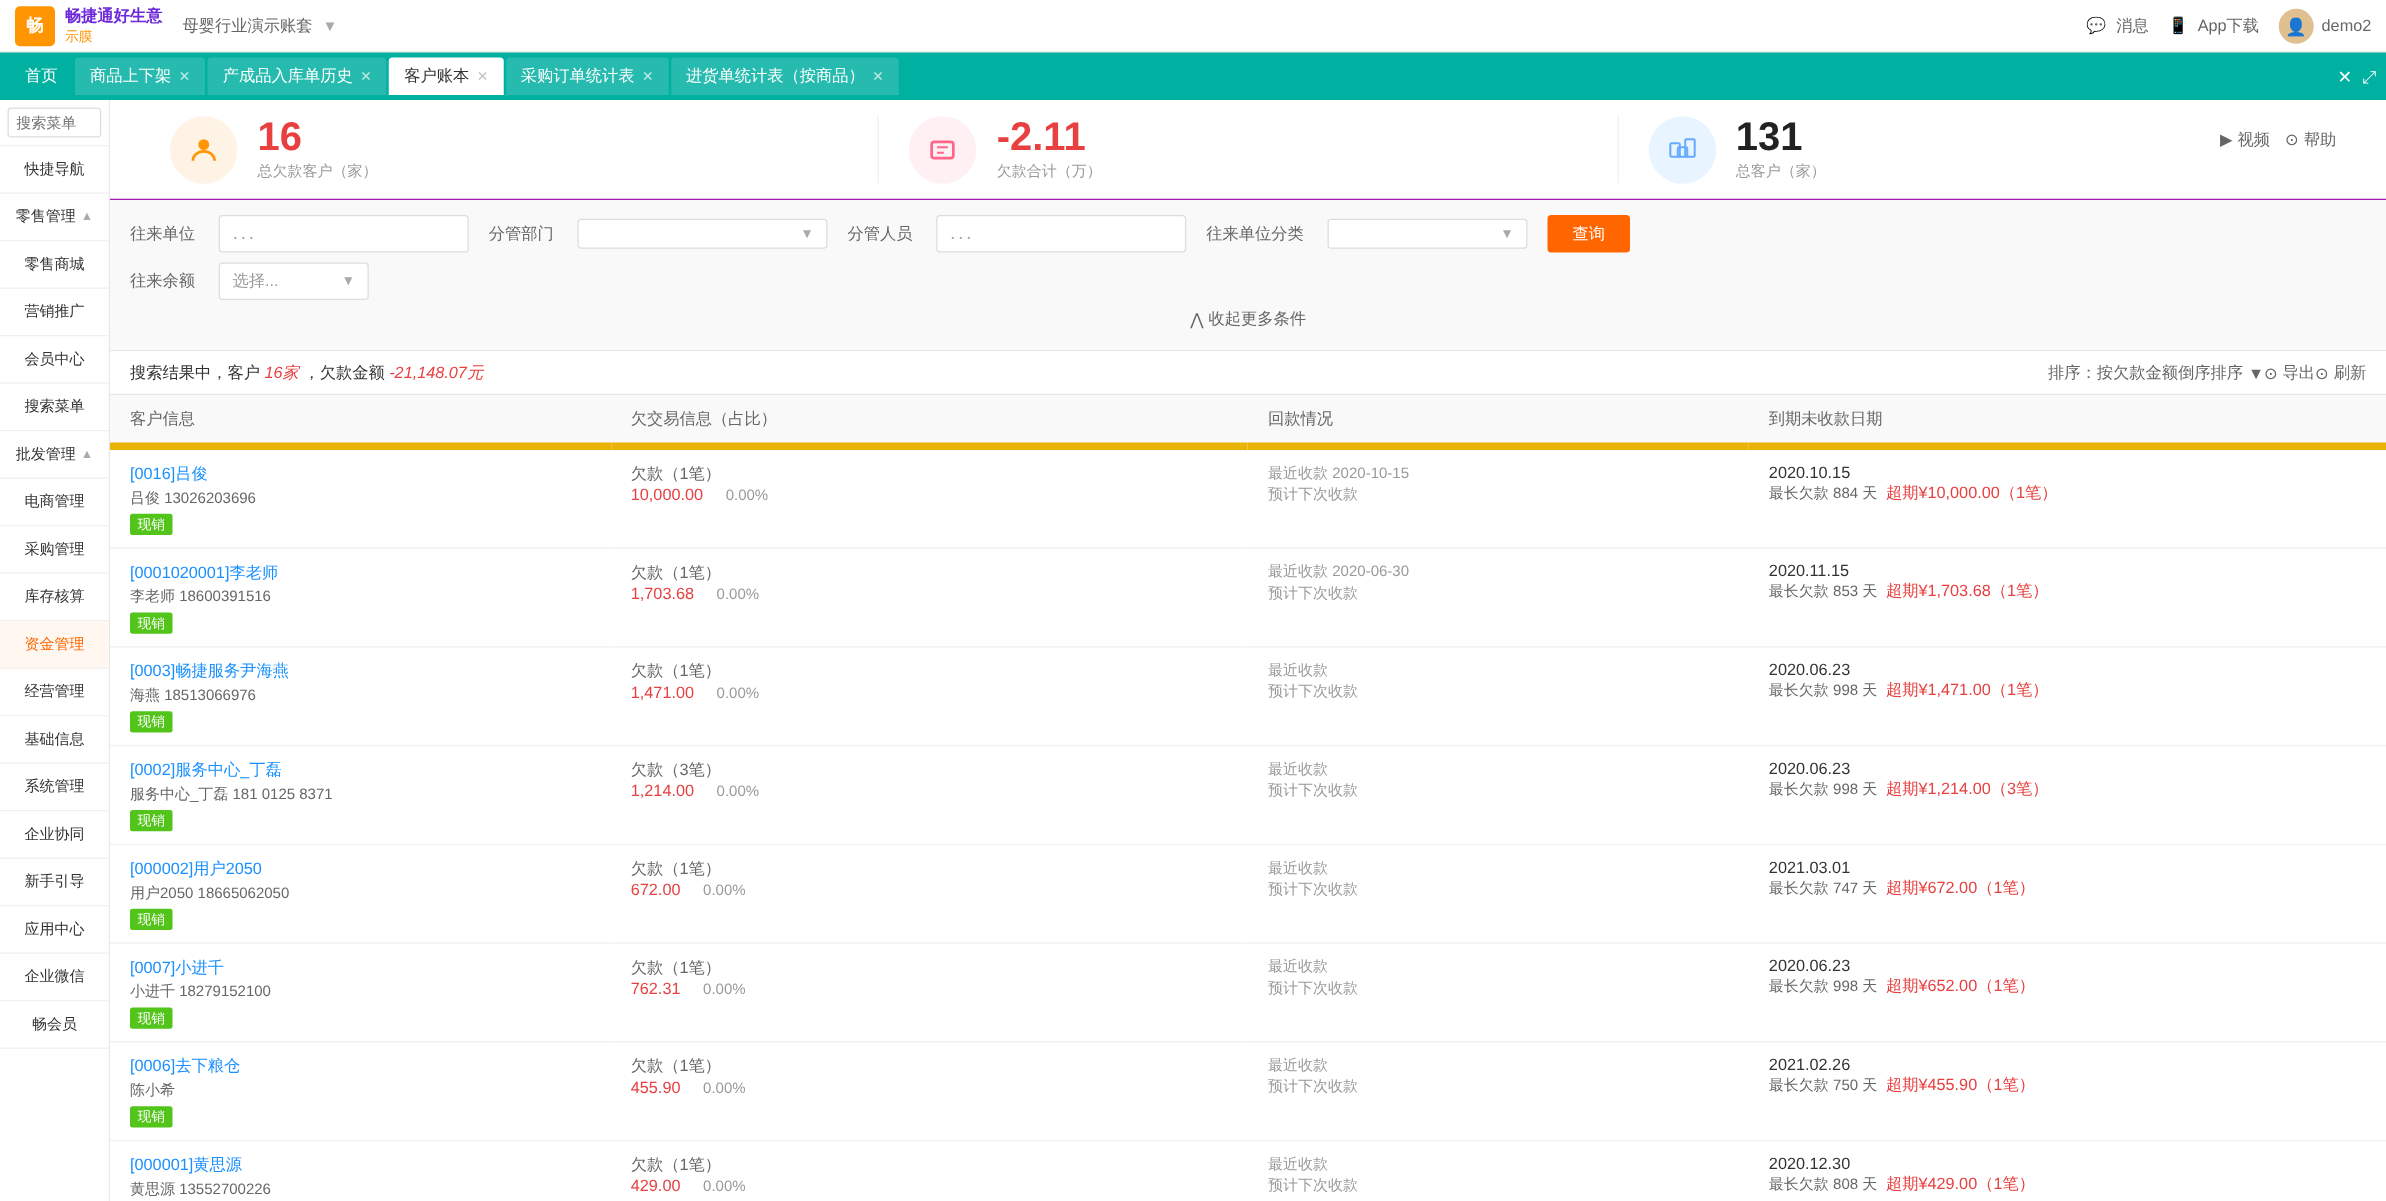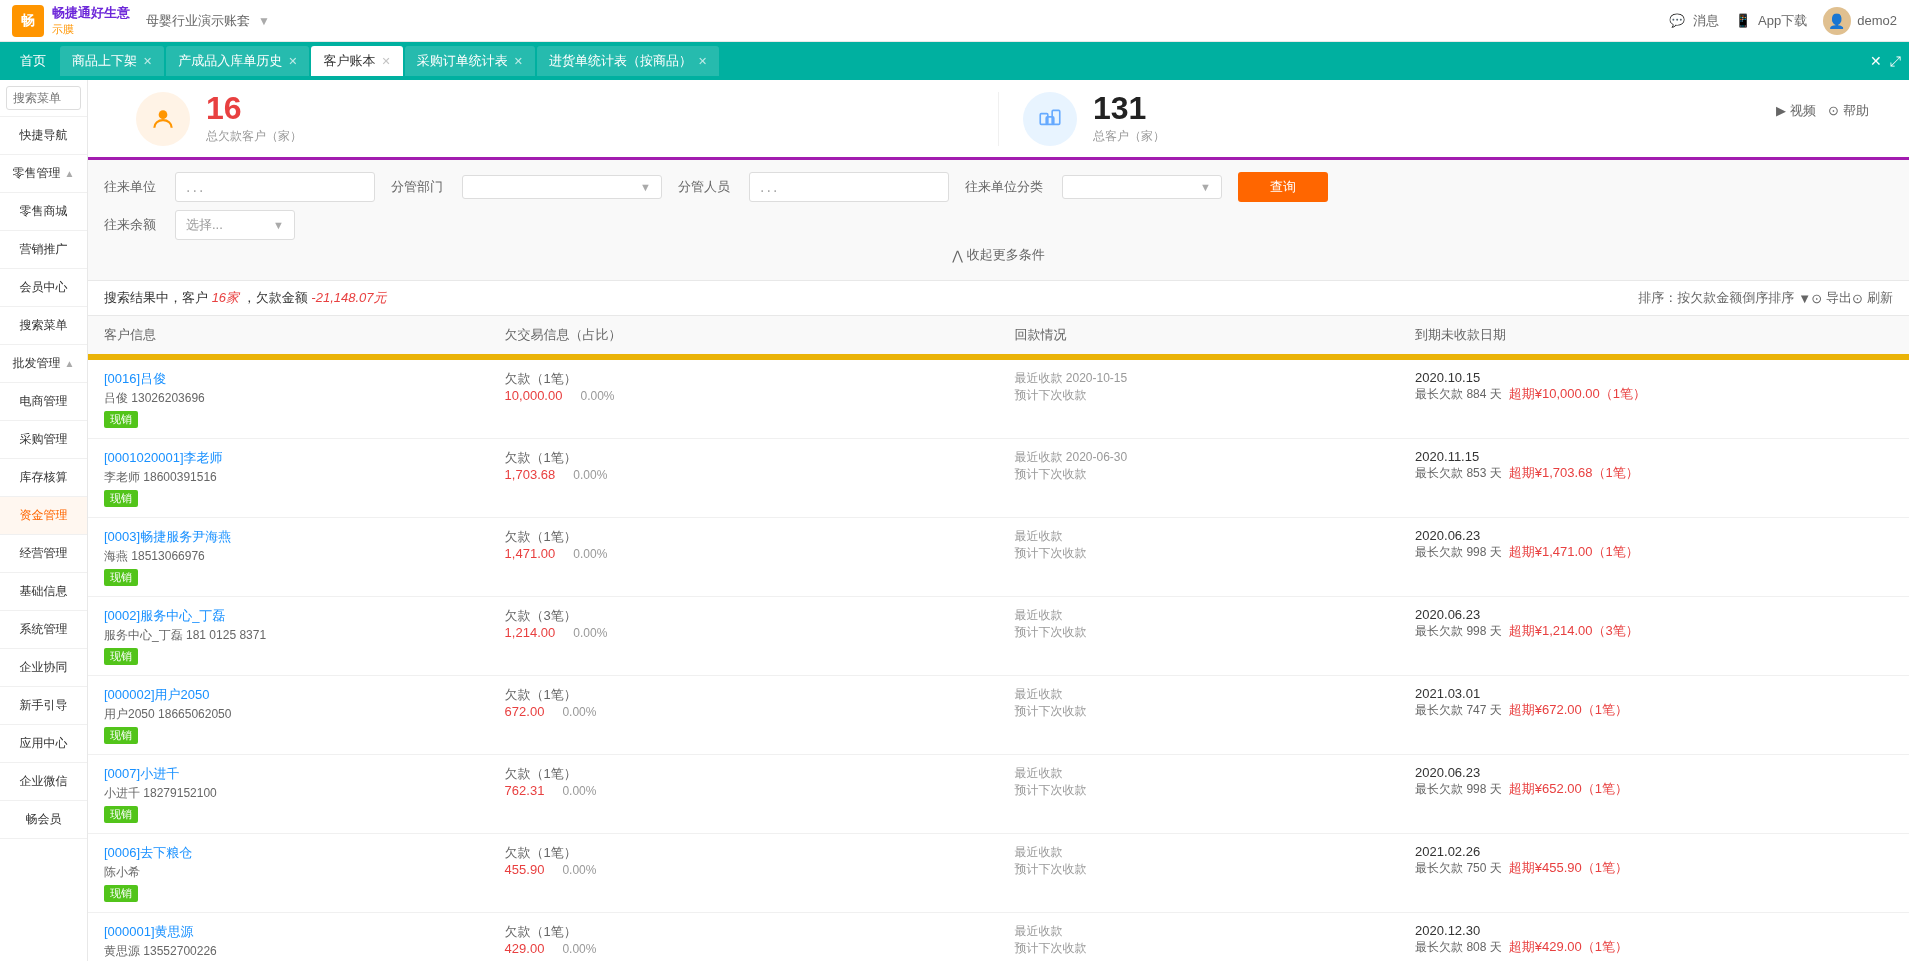--- a/index.html
+++ b/index.html
@@ -51,21 +51,21 @@
     }
     .sidebar-item.active { color: #ff6600; background: #fff7f0; }
     .sidebar-item.has-arrow { display: flex; align-items: center; justify-content: center; gap: 4px; }
     .sidebar-nav-label { font-size: 12px; }
 
     
     .content-area { flex: 1; overflow: hidden; display: flex; flex-direction: column; }
 
     
     .stats-row {
-      display: flex; background: #fff; border-bottom: 3px solid #a21caf;
+      display: flex; background: #fff; border-bottom: 1px solid #a21caf;
       height: 80px; padding: 0 24px; align-items: center; gap: 0;
     }
     .stat-card {
       display: flex; align-items: center; gap: 16px; flex: 1;
       border-right: 1px solid #f0f0f0; padding: 0 24px;
     }
     .stat-card:last-child { border-right: none; }
     .stat-icon-circle {
       width: 54px; height: 54px; border-radius: 50%; display: flex; align-items: center; justify-content: center; font-size: 22px;
     }
@@ -96,21 +96,21 @@
       border: 1px solid #ddd; border-radius: 3px; padding: 5px 10px;
       font-size: 13px; min-width: 160px; background: #fff;
       display: flex; align-items: center; justify-content: space-between; cursor: pointer;
     }
     .filter-dots { color: #aaa; font-size: 16px; letter-spacing: 2px; }
     .collapse-btn {
       display: flex; align-items: center; justify-content: center; gap: 4px;
       font-size: 13px; color: #666; cursor: pointer; margin: 4px 0;
     }
     .btn-search {
-      background: #ff6600; color: #fff; border: none; padding: 6px 32px;
+      background: #ff6600; color: #fff; border: none; padding: 6px 20px;
       border-radius: 3px; cursor: pointer; font-size: 13px;
     }
 
     
     .result-bar {
       background: #fff; padding: 8px 16px; border-bottom: 1px solid #e8e8e8;
       display: flex; align-items: center; justify-content: space-between; font-size: 13px;
     }
     .result-actions { display: flex; align-items: center; color: #666; }
     .result-actions span { cursor: pointer; display: flex; align-items: center; gap: 4px; }
@@ -274,20 +274,32 @@
           <svg width="26" height="26" viewBox="0 0 24 24" fill="none">
               <circle cx="12" cy="8" r="4" fill="#ff9500"></circle>
               <path d="M4 20c0-4 3.6-7 8-7s8 3 8 7" stroke="#ff9500" stroke-width="2" fill="none"></path>
             </svg>
         </div>
         <div class="stat-info">
           <div class="stat-number-red">16</div>
           <div class="stat-label">总欠款客户（家）</div>
         </div>
       </div>
+      <div class="stat-card">
+        <div class="stat-icon-circle stat-icon-pink">
+          <svg width="26" height="26" viewBox="0 0 24 24" fill="none">
+              <rect x="4" y="6" width="16" height="12" rx="2" stroke="#ff6688" stroke-width="2"></rect>
+              <path d="M8 10h8M8 14h5" stroke="#ff6688" stroke-width="1.5"></path>
+            </svg>
+        </div>
+        <div class="stat-info">
+          <div class="stat-number-neg">-2.11</div>
+          <div class="stat-label">欠款合计（万）</div>
+        </div>
+      </div>
       <div class="stat-card" style="position:relative;">
         <div class="stat-icon-circle stat-icon-blue">
           <svg width="26" height="26" viewBox="0 0 24 24" fill="none">
               <rect x="3" y="7" width="7" height="10" rx="1" stroke="#66aaff" stroke-width="1.5"></rect>
               <rect x="14" y="4" width="7" height="13" rx="1" stroke="#66aaff" stroke-width="1.5"></rect>
               <rect x="8.5" y="10" width="7" height="7" rx="1" stroke="#66aaff" stroke-width="1.5"></rect>
             </svg>
         </div>
         <div class="stat-info">
           <div class="stat-number-black">131</div>

